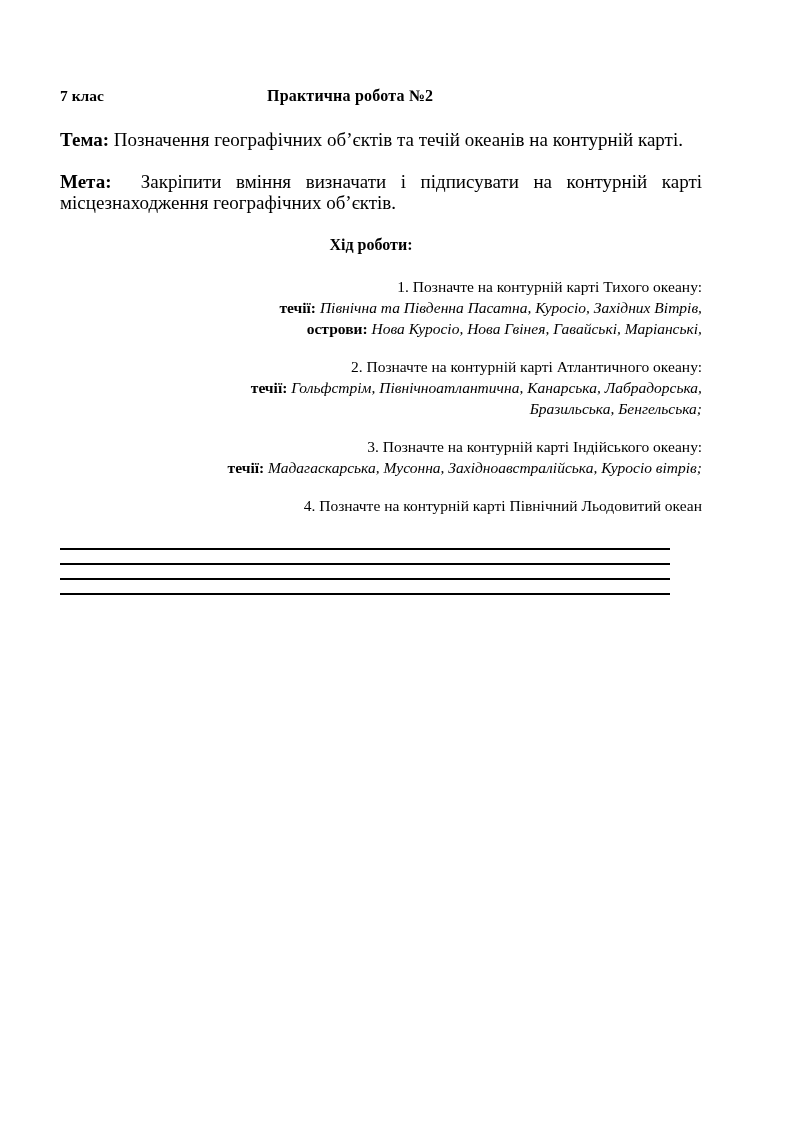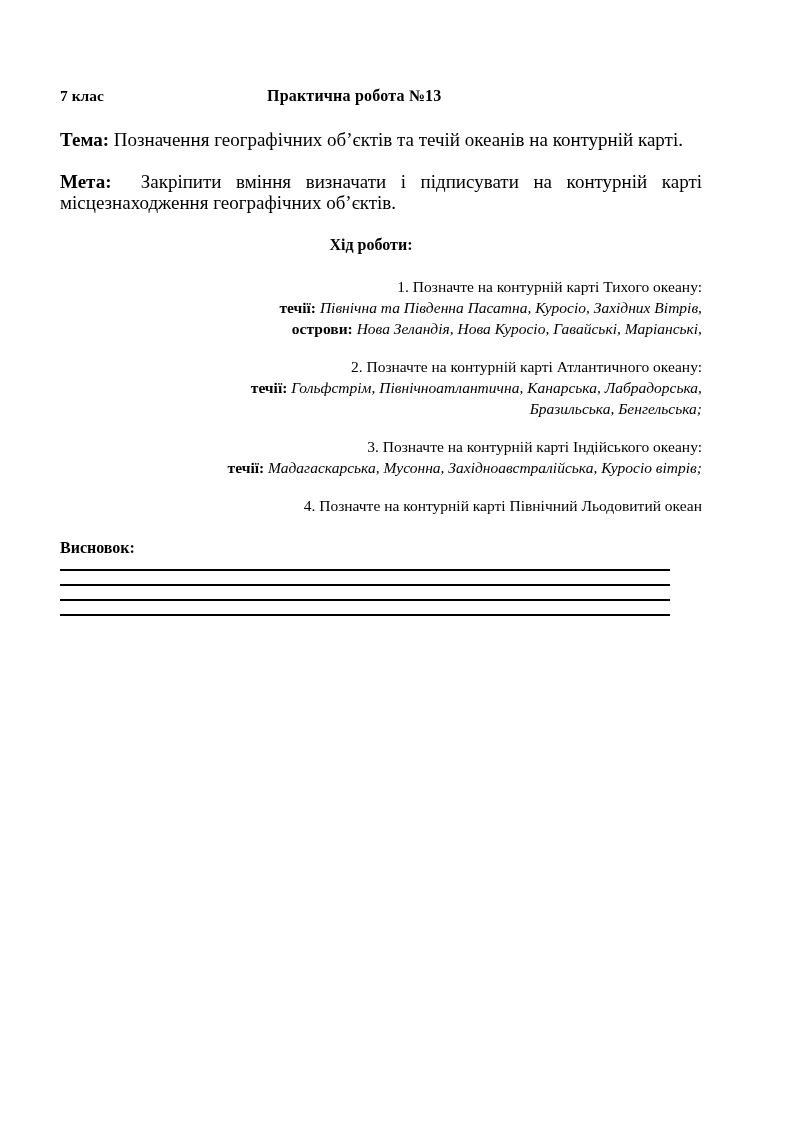--- a/index.html
+++ b/index.html
@@ -124,41 +124,41 @@
   .rule:last-child { margin-bottom: 0; }
 </style>
 </head>
 <body>
 
 <div class="page">
   <div class="content">
 
     <div class="header-row">
       <div class="grade">7 клас</div>
-      <div class="doc-title">Практична робота №13</div>
+      <div class="doc-title">Практична робота №2</div>
     </div>
 
     <div class="gap-lg"></div>
 
     <p class="para"><span class="lbl">Тема:</span> <span>Позначення географічних об’єктів та течій океанів на контурній карті.</span></p>
 
     <div class="gap-lg"></div>
 
     <p class="para justified"><span class="lbl">Мета:</span>&nbsp; <span>Закріпити вміння визначати і підписувати на контурній карті місцезнаходження географічних об’єктів.</span></p>
 
     <div class="gap-lg"></div>
 
     <p class="section-title">Хід роботи:</p>
 
     <div class="gap-lg"></div>
 
     <div class="task">
       <p class="task-line">1. Позначте на контурній карті Тихого океану:</p>
       <p class="task-sub"><span class="lbl">течії:</span> <span class="ital">Північна та Південна Пасатна, Куросіо, Західних Вітрів,</span></p>
-      <p class="task-sub"><span class="lbl">острови:</span> <span class="ital">Нова Зеландія, Нова Куросіо, Гавайські, Маріанські,</span></p>
+      <p class="task-sub"><span class="lbl">острови:</span> <span class="ital">Нова Куросіо, Нова Гвінея, Гавайські, Маріанські,</span></p>
     </div>
 
     <div class="gap-md"></div>
 
     <div class="task">
       <p class="task-line">2. Позначте на контурній карті Атлантичного океану:</p>
       <p class="task-sub"><span class="lbl">течії:</span> <span class="ital">Гольфстрім, Північноатлантична, Канарська, Лабрадорська,</span></p>
       <p class="task-sub ital">Бразильська,  Бенгельська;</p>
     </div>
 
@@ -170,21 +170,20 @@
     </div>
 
     <div class="gap-md"></div>
 
     <div class="task">
       <p class="task-line">4. Позначте на контурній карті Північний Льодовитий океан</p>
     </div>
 
     <div class="gap-lg"></div>
 
-    <p class="concl-label">Висновок:</p>
 
     <div class="rule-block">
       <div class="rule"></div>
       <div class="rule"></div>
       <div class="rule"></div>
       <div class="rule"></div>
     </div>
 
   </div>
 </div>

